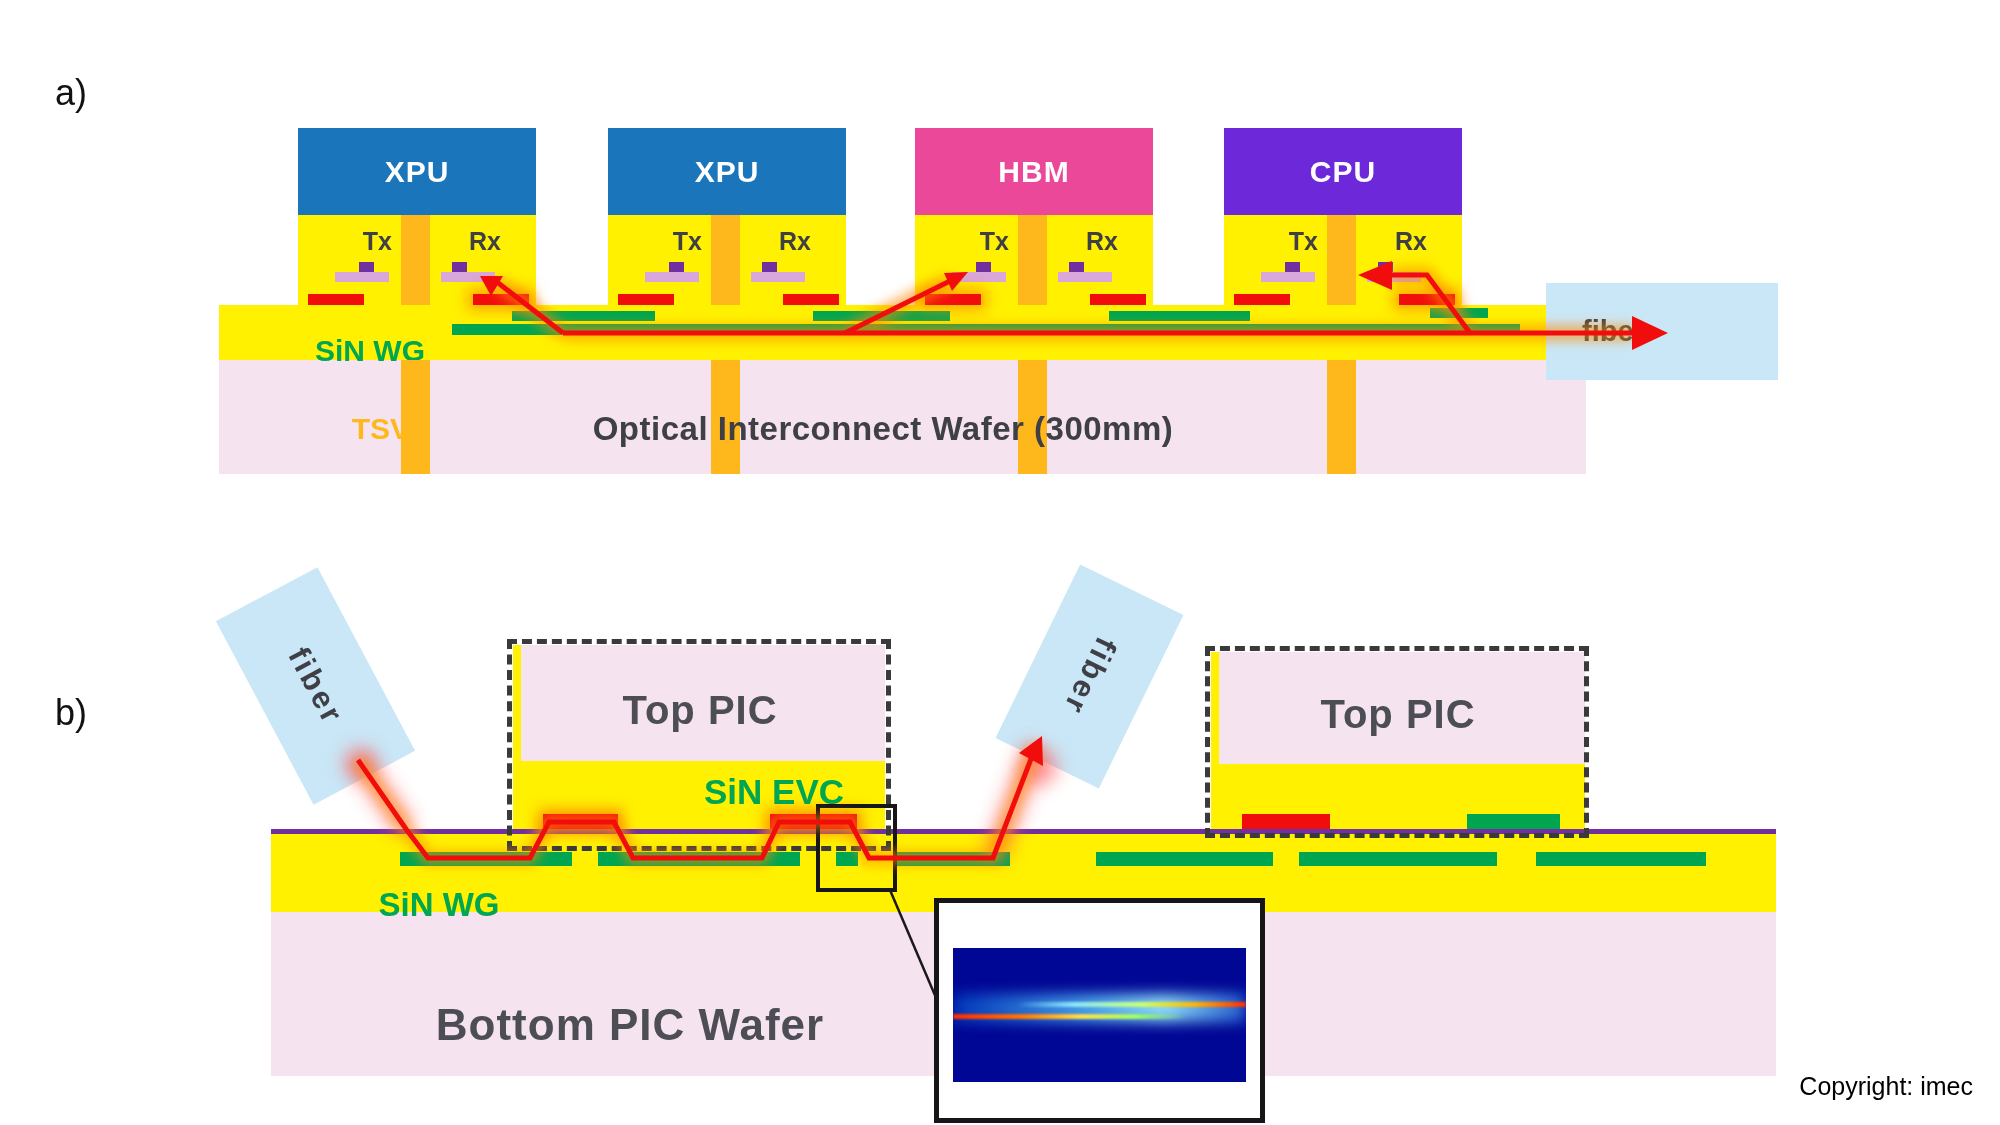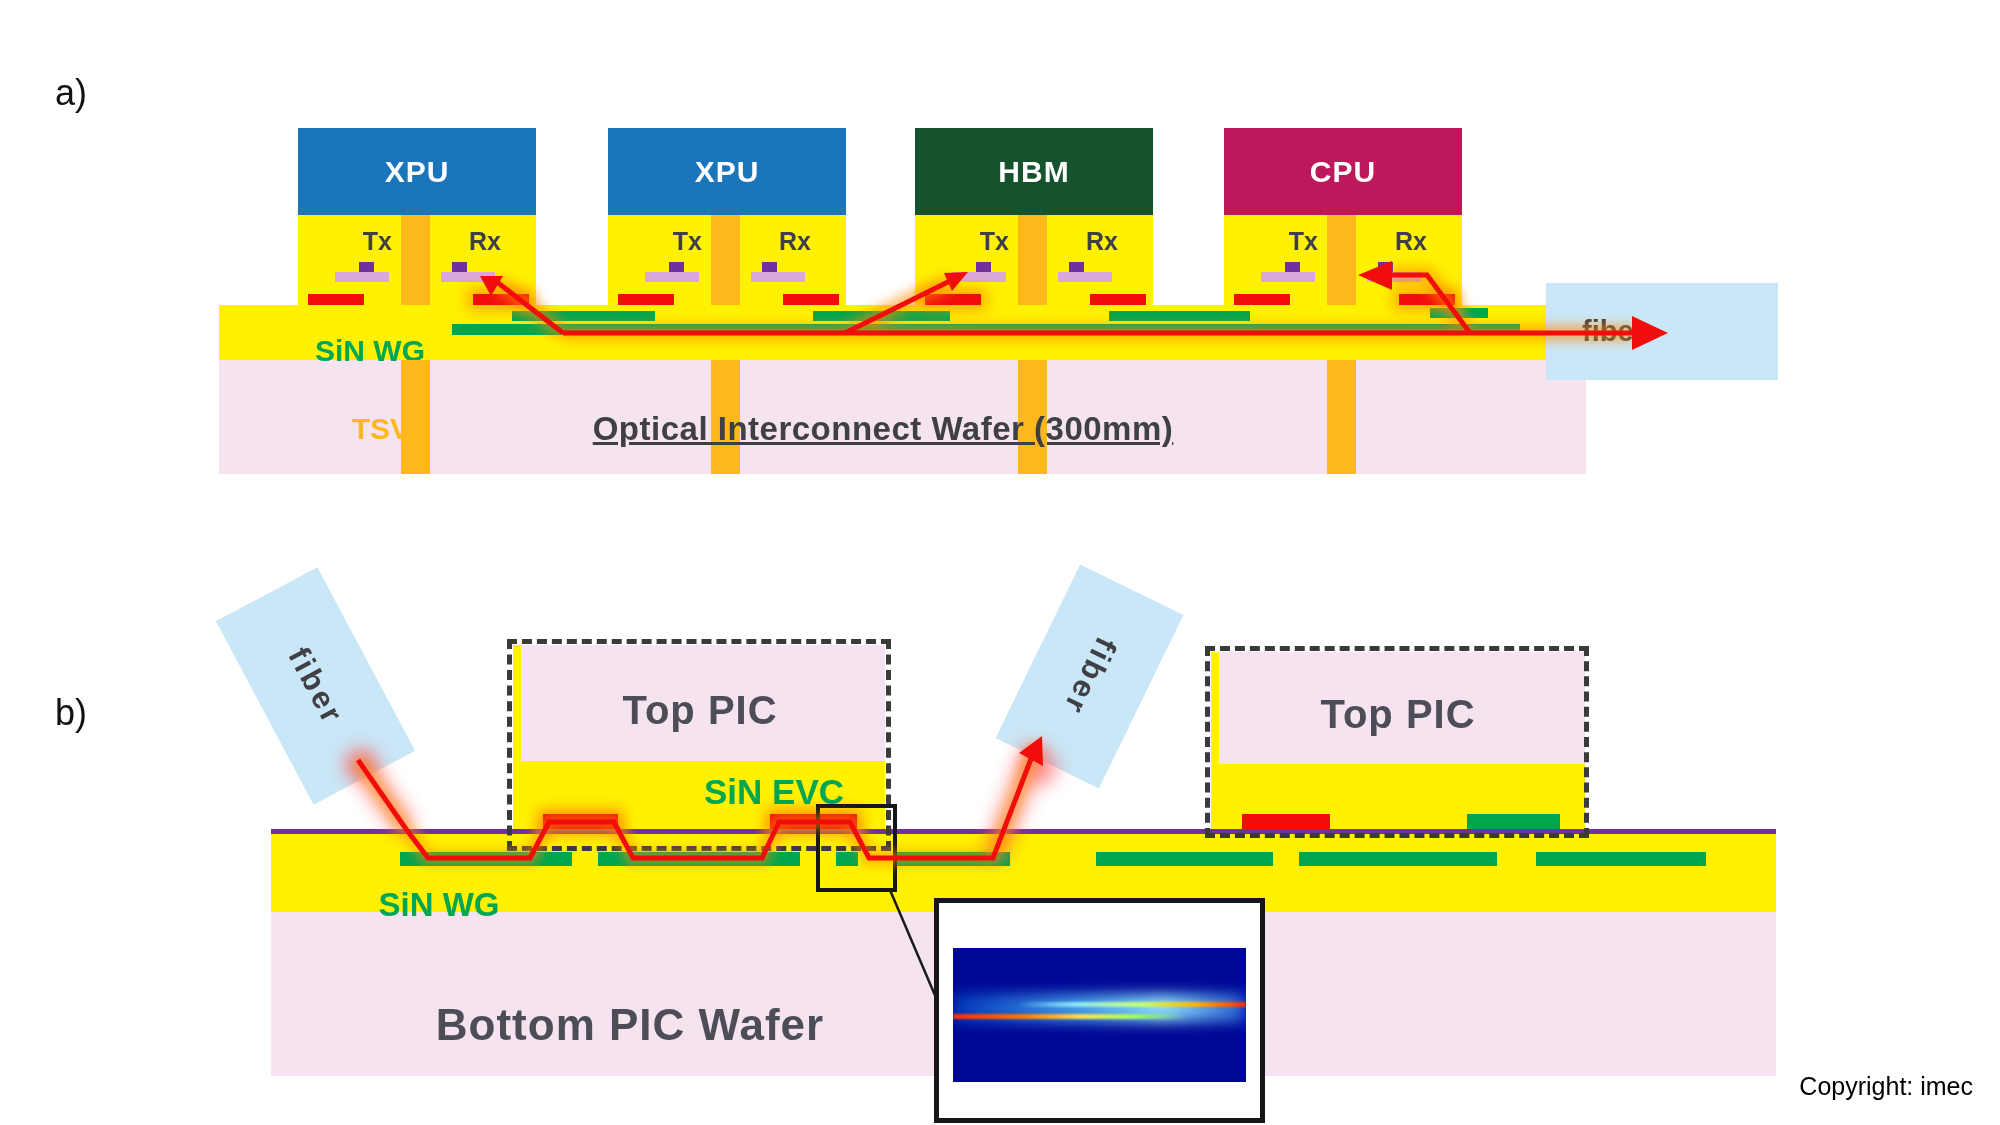--- a/index.html
+++ b/index.html
@@ -21,21 +21,21 @@
   .rbar{position:absolute;top:79px;width:56px;height:11px;background:var(--red);}
   .rb-tx{left:10px}.rb-rx{left:175px}
   .tsvcol{position:absolute;left:103px;top:0;width:29px;height:90px;background:var(--orange);}
   .glow-orange{box-shadow:0 0 14px 5px rgba(255,140,0,.75);}
   .slab-a{left:219px;top:305px;width:1327px;height:55px;background:var(--yellow);}
   .wafer-a{left:219px;top:360px;width:1367px;height:114px;background:var(--wafer_pink);}
   .gseg{background:var(--green);position:absolute;}
   .wtsv{position:absolute;top:360px;width:29px;height:114px;background:var(--orange);}
   .sinwg-a{left:290px;top:334px;width:160px;font-size:30px;font-weight:bold;color:var(--green_text);text-align:center;}
   .tsv-lbl{left:285px;top:412px;width:125px;font-size:30px;font-weight:bold;color:var(--orange);text-align:right;}
-  .wafer-lbl{left:463px;top:410px;width:840px;font-size:33px;font-weight:bold;color:var(--dark_text);text-align:center;letter-spacing:.5px;text-decoration:underline;}
+  .wafer-lbl{left:463px;top:410px;width:840px;font-size:33px;font-weight:bold;color:var(--dark_text);text-align:center;letter-spacing:.5px;}
   .fiber-a{left:1546px;top:283px;width:232px;height:97px;background:var(--fiber_blue);
            font-size:29px;font-weight:bold;color:var(--dark_text);padding-left:36px;box-sizing:border-box;}
   
   .wafer-b{left:271px;top:912px;width:1505px;height:164px;background:var(--wafer_pink);}
   .slab-b{left:271px;top:834px;width:1505px;height:78px;background:var(--yellow);}
   .pline{left:271px;top:829px;width:1505px;height:5px;background:var(--purple);}
   .gseg-b{position:absolute;top:852px;height:14px;background:var(--green);}
   .pic-pink{background:var(--wafer_pink);position:absolute;}
   .pic-yellow{background:var(--yellow);position:absolute;}
   .pic-border{position:absolute;border:5px dashed #3a3a3a;box-sizing:border-box;background:transparent;}
@@ -107,34 +107,34 @@
     <div class="txrx t-rx">Rx</div>
     <div class="psq sq-tx"></div>
     <div class="psq sq-rx"></div>
     <div class="plum pl-tx"></div>
     <div class="plum pl-rx"></div>
     <div class="rbar rb-tx"></div>
     <div class="rbar rb-rx"></div>
     <div class="tsvcol"></div>
   </div>
 
-  <div class="abs chip ctr cx2" style="background-color: #14532d;">HBM</div>
+  <div class="abs chip ctr cx2" style="background-color: #ec4899;">HBM</div>
   <div class="abs under cx2">
     <div class="txrx t-tx">Tx</div>
     <div class="txrx t-rx">Rx</div>
     <div class="psq sq-tx"></div>
     <div class="psq sq-rx"></div>
     <div class="plum pl-tx"></div>
     <div class="plum pl-rx"></div>
     <div class="rbar rb-tx glow-orange"></div>
     <div class="rbar rb-rx"></div>
     <div class="tsvcol"></div>
   </div>
 
-  <div class="abs chip ctr cx3" style="background-color: #be185d;">CPU</div>
+  <div class="abs chip ctr cx3" style="background-color: #6d28d9;">CPU</div>
   <div class="abs under cx3">
     <div class="txrx t-tx">Tx</div>
     <div class="txrx t-rx">Rx</div>
     <div class="psq sq-tx"></div>
     <div class="psq sq-rx"></div>
     <div class="plum pl-tx"></div>
     <div class="plum pl-rx"></div>
     <div class="rbar rb-tx"></div>
     <div class="rbar rb-rx glow-orange"></div>
     <div class="tsvcol"></div>

